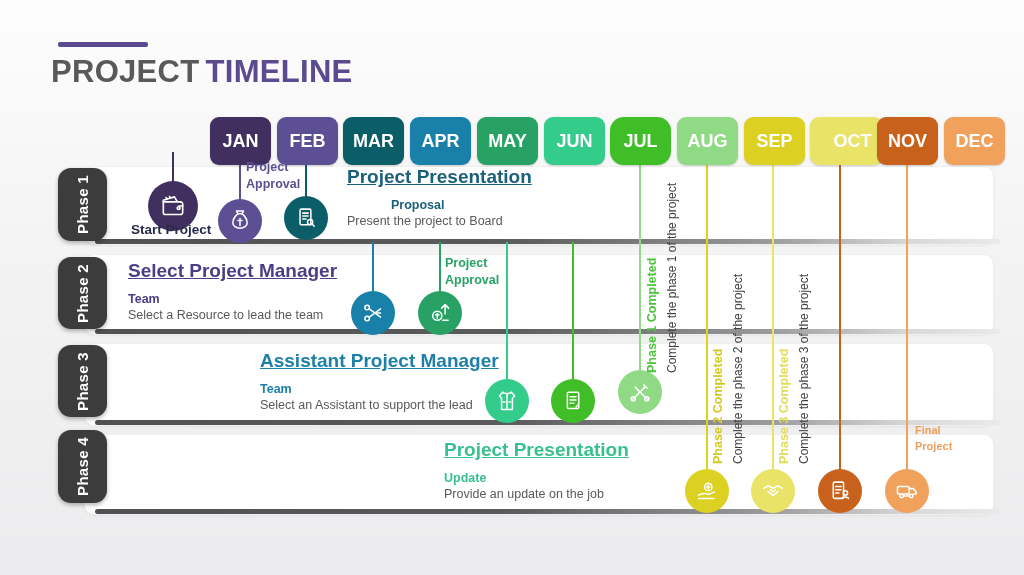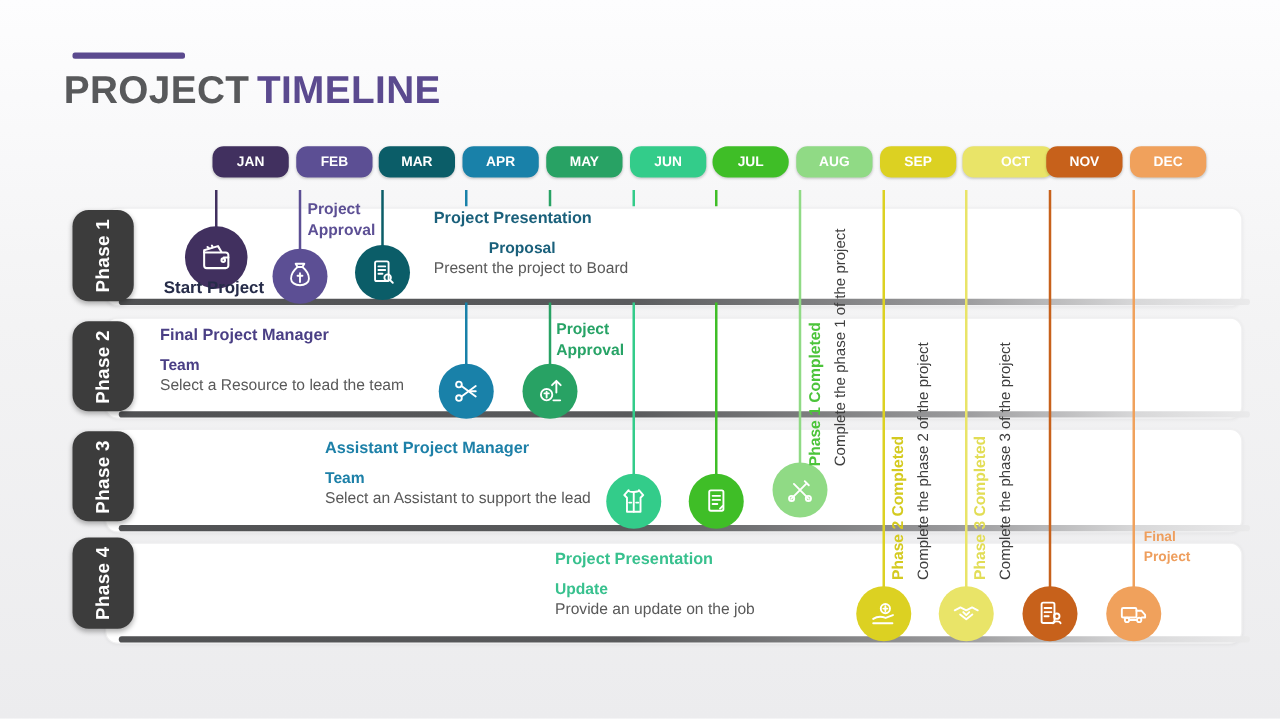--- a/index.html
+++ b/index.html
@@ -12,29 +12,29 @@
   .title .w2{margin-left:6px;}
   
   .row{position:absolute;left:84px;width:908px;background:#ffffff;border-radius:10px;
        box-shadow:0 1px 3px rgba(0,0,0,.05);border:1px solid #f0f0f1;z-index:1;}
   .bar{position:absolute;left:95px;width:905px;height:5px;border-radius:3px;z-index:3;
        background:linear-gradient(90deg,#505153 0%,#595a5c 45%,#99999b 74%,#d8d8d9 90%,#eaeaeb 100%);}
   .pill{position:absolute;left:58px;width:49px;background:#3c3c3c;border-radius:13px;z-index:6;
         display:flex;align-items:center;justify-content:center;box-shadow:0 2px 4px rgba(0,0,0,.3);}
   .pill span{transform:rotate(-90deg);color:#fff;font-weight:bold;font-size:15px;white-space:nowrap;letter-spacing:.3px;}
   
-  .month{position:absolute;top:117px;width:61px;height:25px;border-radius:9px;z-index:5;
-         display:flex;align-items:center;justify-content:center;color:#fff;font-weight:bold;font-size:11px;
-         box-shadow:0 1px 2px rgba(0,0,0,.18);}
+  .month{position:absolute;top:117px;width:61px;height:48px;border-radius:9px;z-index:5;
+         display:flex;align-items:center;justify-content:center;color:#fff;font-weight:bold;font-size:18px;
+         box-shadow:0 1px 2px rgba(0,0,0,.18);margin-left:40px;}
   .mline{position:absolute;width:2px;z-index:4;}
   .mcircle{position:absolute;border-radius:50%;z-index:5;display:flex;align-items:center;justify-content:center;}
   .mcircle svg{stroke:#fff;fill:none;stroke-width:1.4;stroke-linecap:round;stroke-linejoin:round;}
   
   .note{position:absolute;z-index:7;}
-  .note-h{font-size:13px;font-weight:bold;margin:0 0 10px 0;}
+  .note-h{font-size:19px;font-weight:bold;margin:0 0 10px 0;text-decoration:underline;}
   .note-s{font-size:12.5px;font-weight:bold;margin:0 0 2px 0;}
   .note-d{font-size:12.5px;color:#595959;margin:0;}
   .mlabel{position:absolute;font-weight:bold;z-index:7;line-height:1.35;}
   .vnote{position:absolute;display:flex;gap:6px;z-index:7;}
   .vt{writing-mode:vertical-rl;transform:rotate(180deg);white-space:nowrap;font-size:12px;height:100%;}
   .vt.strong{font-weight:bold;font-size:12.5px;}
   .vt.desc{color:#3f3f3f;}
 </style>
 </head>
 <body>
@@ -193,21 +193,21 @@
         </svg>
       </div>
     </div>
 
   <div class="note" style="left:347px;top:166px">
     <p class="note-h" style="color: rgb(26, 96, 123);">Project Presentation</p>
     <p class="note-s" style="color: rgb(26, 96, 123); margin-left: 44px;">Proposal</p>
     <p class="note-d">Present the project to Board</p>
   </div>
   <div class="note" style="left:128px;top:260px">
-    <p class="note-h" style="color: rgb(74, 63, 133);">Final Project Manager</p>
+    <p class="note-h" style="color: rgb(74, 63, 133);">Select Project Manager</p>
     <p class="note-s" style="color: rgb(74, 63, 133);">Team</p>
     <p class="note-d">Select a Resource to lead the team</p>
   </div>
   <div class="note" style="left:260px;top:350px">
     <p class="note-h" style="color: rgb(29, 128, 168);">Assistant Project Manager</p>
     <p class="note-s" style="color: rgb(29, 128, 168);">Team</p>
     <p class="note-d">Select an Assistant to support the lead</p>
   </div>
   <div class="note" style="left:444px;top:439px">
     <p class="note-h" style="color: rgb(56, 193, 142);">Project Presentation</p>

